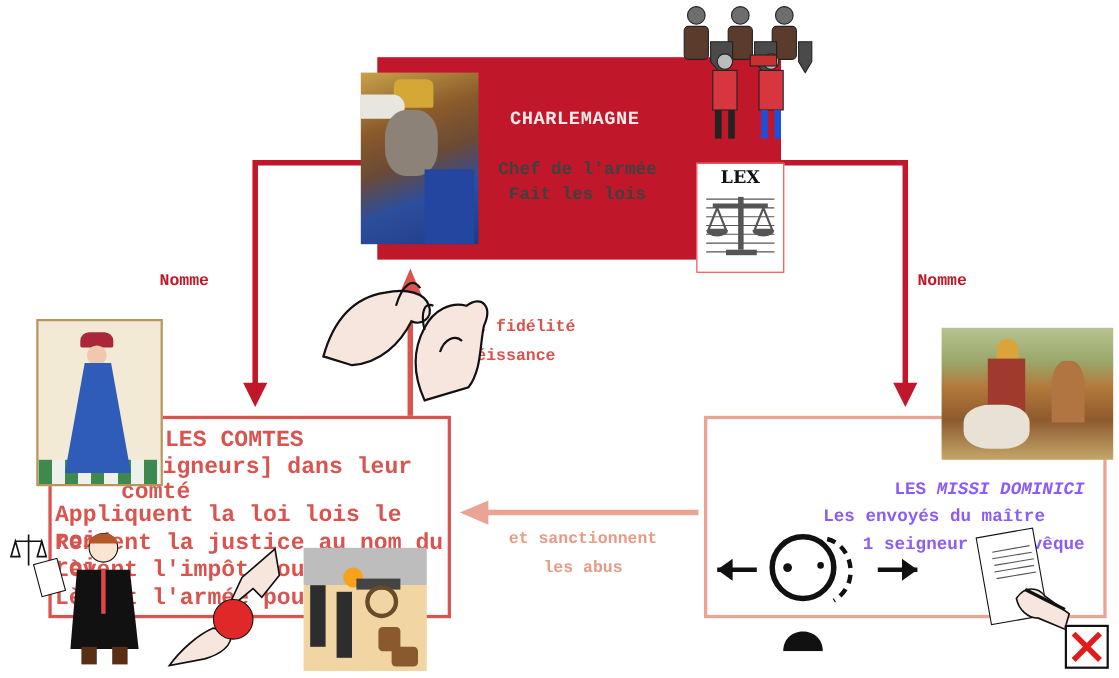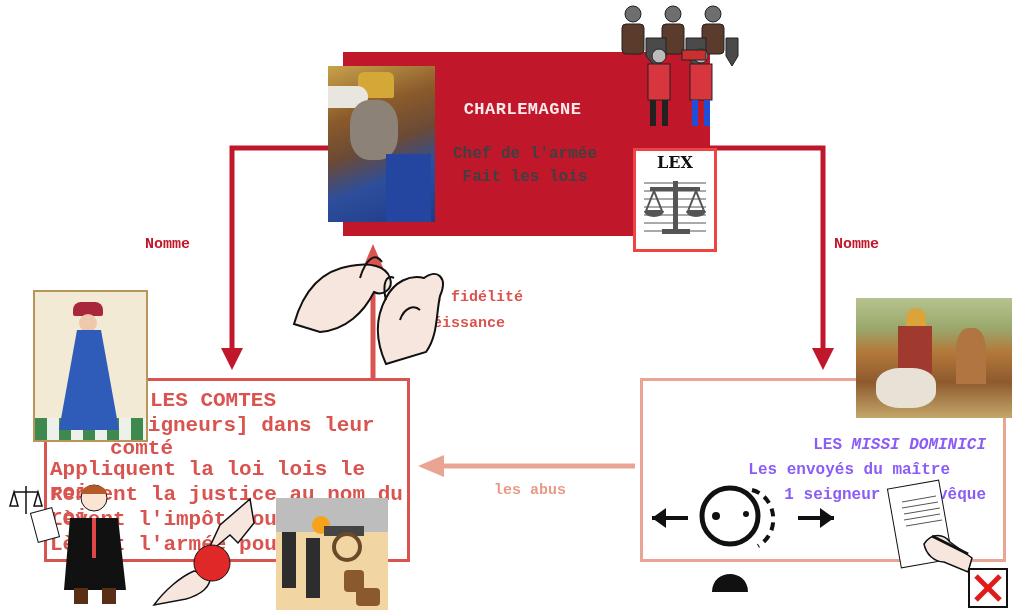--- a/index.html
+++ b/index.html
@@ -6,21 +6,21 @@
   body { width:1017px; height:616px; position:relative; overflow:hidden; font-family:"DejaVu Sans", sans-serif; }
   .abs { position:absolute; }
   .font { font-family:Liberation Mono, monospace; font-weight:bold; }
   .king-box { left:343px; top:52px; width:367px; height:184px; background:#c0172a; }
   .king-title { left:420px; top:100px; width:205px; text-align:center; color:#fde9ea; font-size:17px; letter-spacing:0.5px; }
   .king-line { left:430px; width:190px; text-align:center; color:#404040; font-size:16px; }
   .comtes-box { left:44px; top:378px; width:366px; height:184px; border:3px solid #d9534f; box-sizing:border-box; }
   .missi-box { left:640px; top:378px; width:366px; height:184px; border:3px solid #eaa493; box-sizing:border-box; }
   .comtes-text { color:#d9534f; font-size:21px; }
   .missi-text { color:#8b5cf6; font-size:16px; text-align:right; }
-  .label-red { color:#c0172a; font-size:15px; }
+  .label-red { color:#c0172a; font-size:15px;margin-top:11px; }
   .label-salmon { color:#e79a86; font-size:15px; text-align:center; line-height:26px; }
   .label-mid { color:#d9534f; font-size:15px; line-height:32px; }
   .img { overflow:hidden; }
 </style>
 </head>
 <body>
 
 <svg class="abs" style="left:0;top:0" width="1017" height="616">
 
   <polyline points="343,148 232,148 232,350" fill="none" stroke="#c0172a" stroke-width="5"></polyline>
@@ -76,21 +76,21 @@
   <g fill="#222">
       <rect x="38" y="98" width="6" height="26"></rect>
       <rect x="50" y="98" width="6" height="26"></rect>
     </g>
   <g fill="#1f4fd8">
       <rect x="80" y="98" width="6" height="26"></rect>
       <rect x="92" y="98" width="6" height="26"></rect>
     </g>
 </svg>
 
-<div class="abs" style="left:633px;top:148px;width:78px;height:98px;background:#fff;border:3px solid #ef4444;">
+<div class="abs" style="left:633px;top:148px;width:78px;height:98px;background:#fff;border:1px solid #ef4444;">
   <div class="abs" style="left:0;top:2px;width:78px;text-align:center;font-family:'DejaVu Serif',serif;font-weight:bold;font-size:16px;color:#111;">LEX</div>
   <svg class="abs" style="left:6px;top:24px" width="66" height="70">
     <g stroke="#555" stroke-width="1">
         <line x1="2" y1="8" x2="64" y2="8"></line>
         <line x1="2" y1="16" x2="64" y2="16"></line>
         <line x1="2" y1="24" x2="64" y2="24"></line>
         <line x1="2" y1="32" x2="64" y2="32"></line>
         <line x1="2" y1="40" x2="64" y2="40"></line>
         <line x1="2" y1="48" x2="64" y2="48"></line>
         <line x1="2" y1="56" x2="64" y2="56"></line>
@@ -103,20 +103,21 @@
     <path d="M44,36 h20 a10,6 0 0 1 -20,0z" fill="#555"></path>
     <rect x="20" y="54" width="28" height="5" fill="#555"></rect>
   </svg>
 </div>
 
 <div class="abs font label-red" style="left:145px;top:236px">Nomme</div>
 <div class="abs font label-red" style="left:834px;top:236px">Nomme</div>
 <div class="abs font label-mid" style="left:388px;top:282px">Jurent fidélité</div>
 <div class="abs font label-mid" style="left:388px;top:308px">et obéissance</div>
 <div class="abs font label-salmon" style="left:440px;top:478px;width:180px">
+  <div>et sanctionnent</div>
   <div>les abus</div>
 </div>
 
 <svg class="abs" style="left:290px;top:248px" width="170" height="120">
   <path d="M4,76 C14,40 34,22 60,18 C80,14 96,18 100,30 C104,42 92,48 84,44 C74,64 56,82 30,84 Z" fill="#f7e6dd" stroke="#111" stroke-width="2"></path>
   <path d="M70,30 C76,10 86,4 92,14" fill="none" stroke="#111" stroke-width="2"></path>
   <path d="M96,116 C86,94 84,72 96,50 C104,34 120,26 134,30 C148,20 158,30 150,48 C146,66 148,88 136,104 Z" fill="#f7e6dd" stroke="#111" stroke-width="2"></path>
   <path d="M96,52 C92,36 96,26 104,30" fill="none" stroke="#111" stroke-width="2"></path>
   <path d="M110,72 C114,60 124,56 130,62" fill="none" stroke="#111" stroke-width="2"></path>
 </svg>

